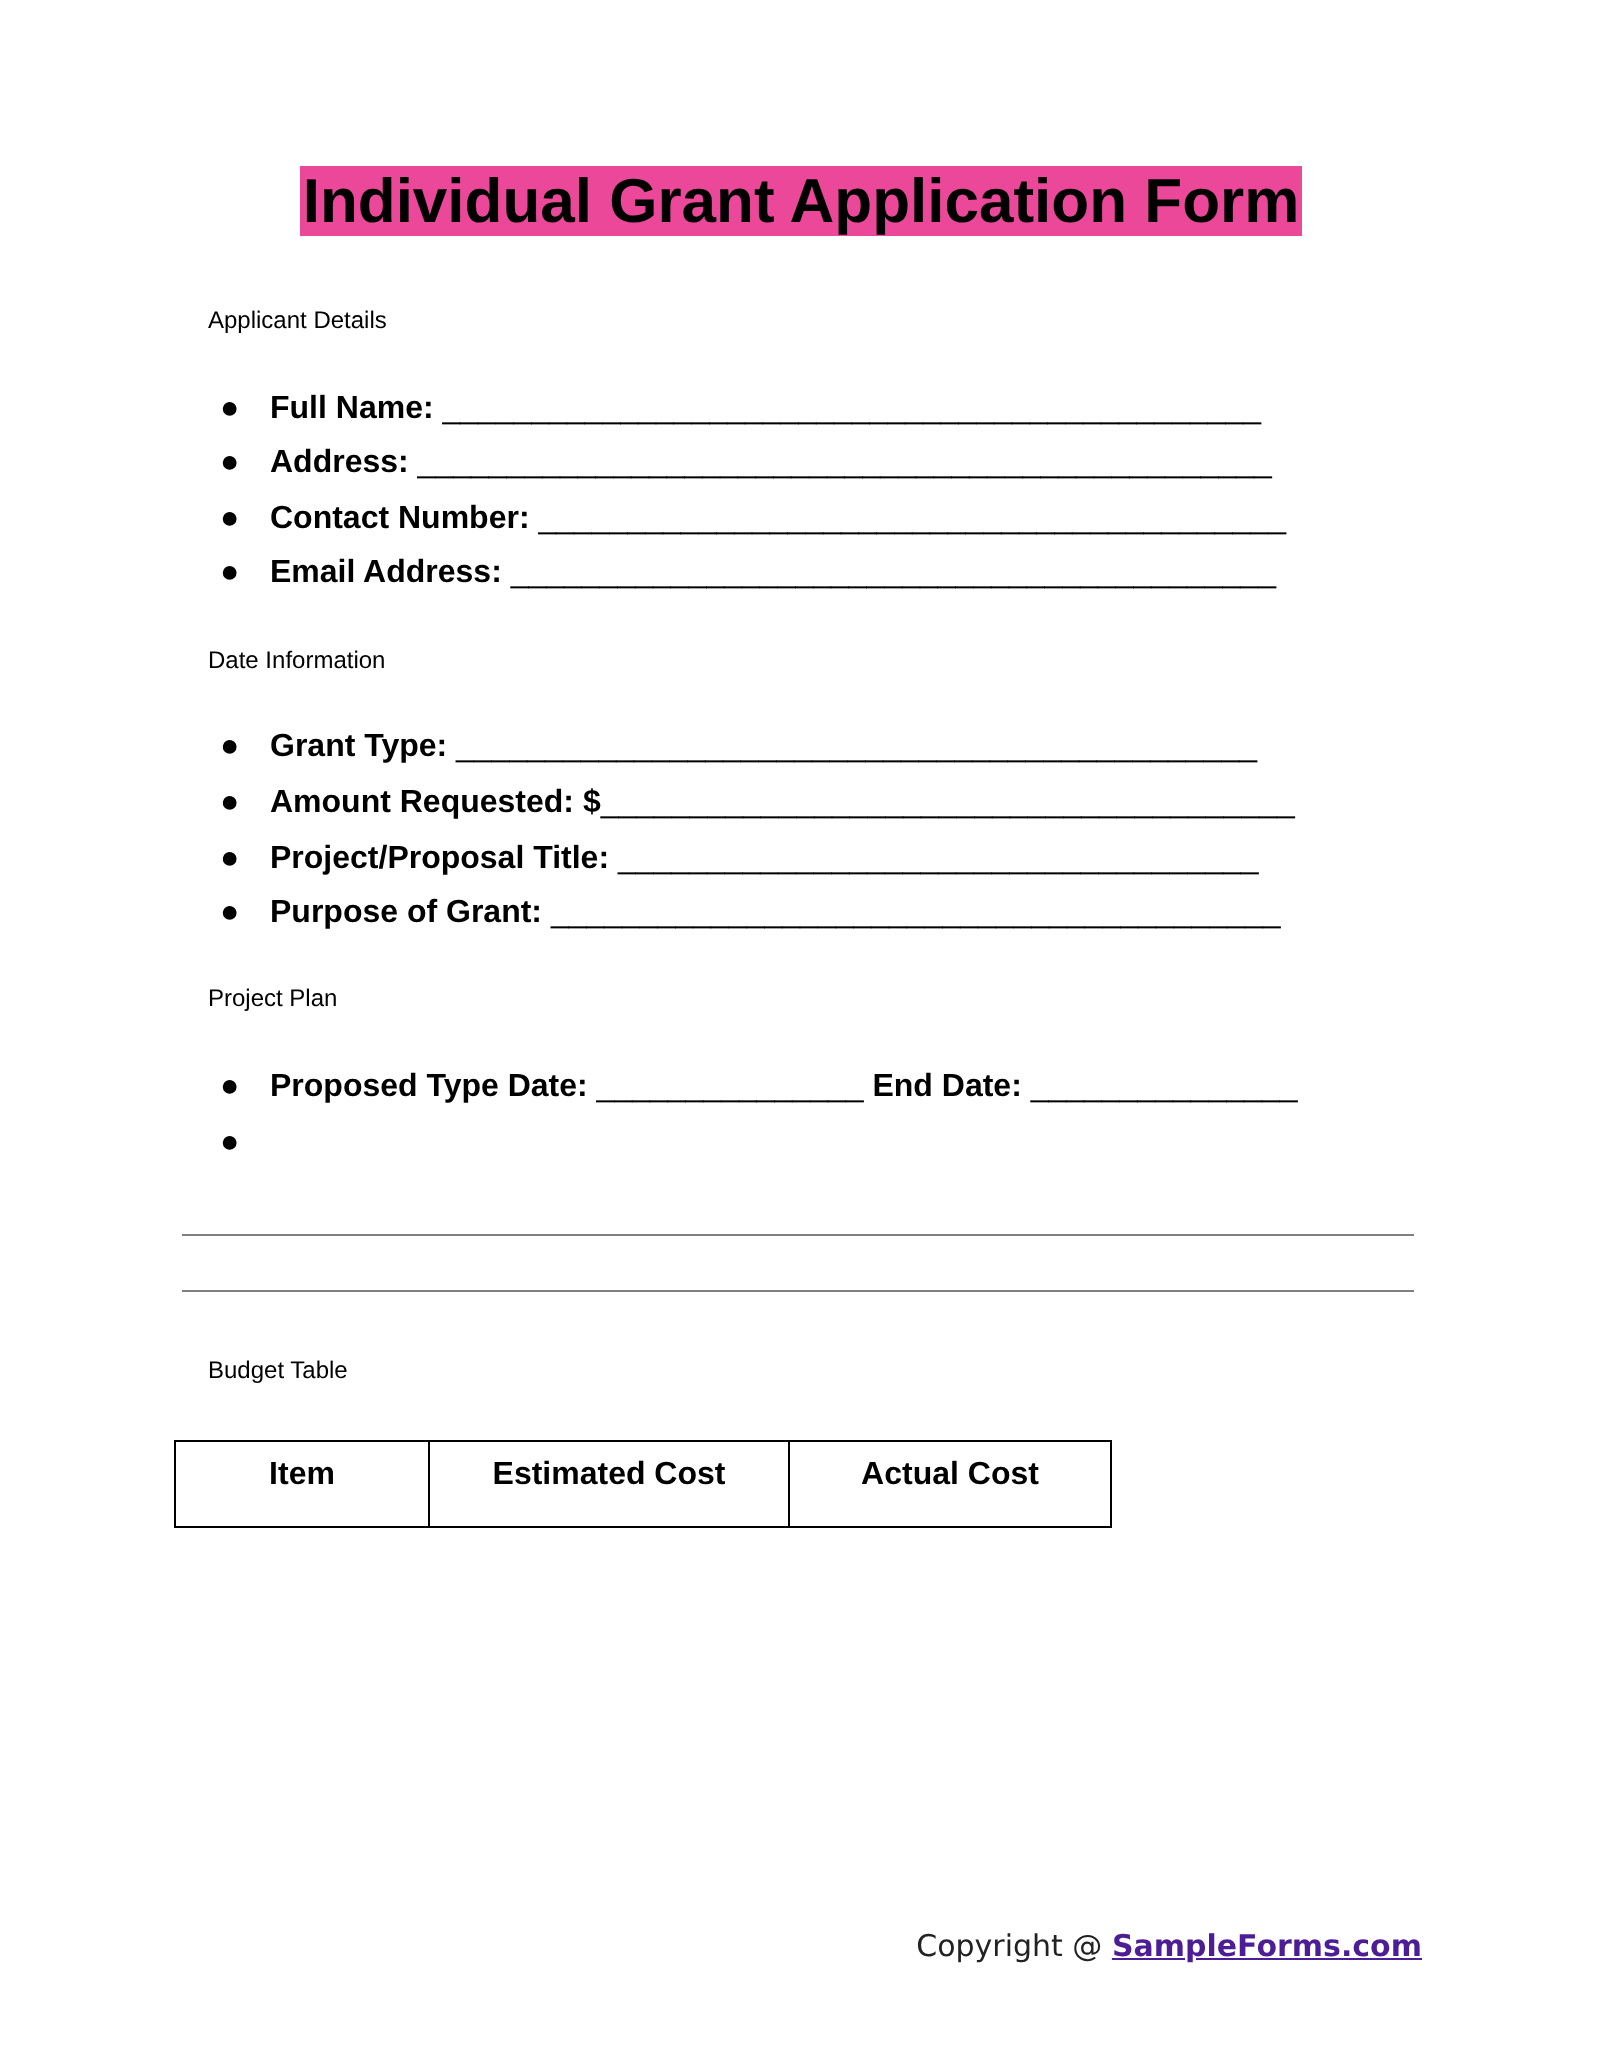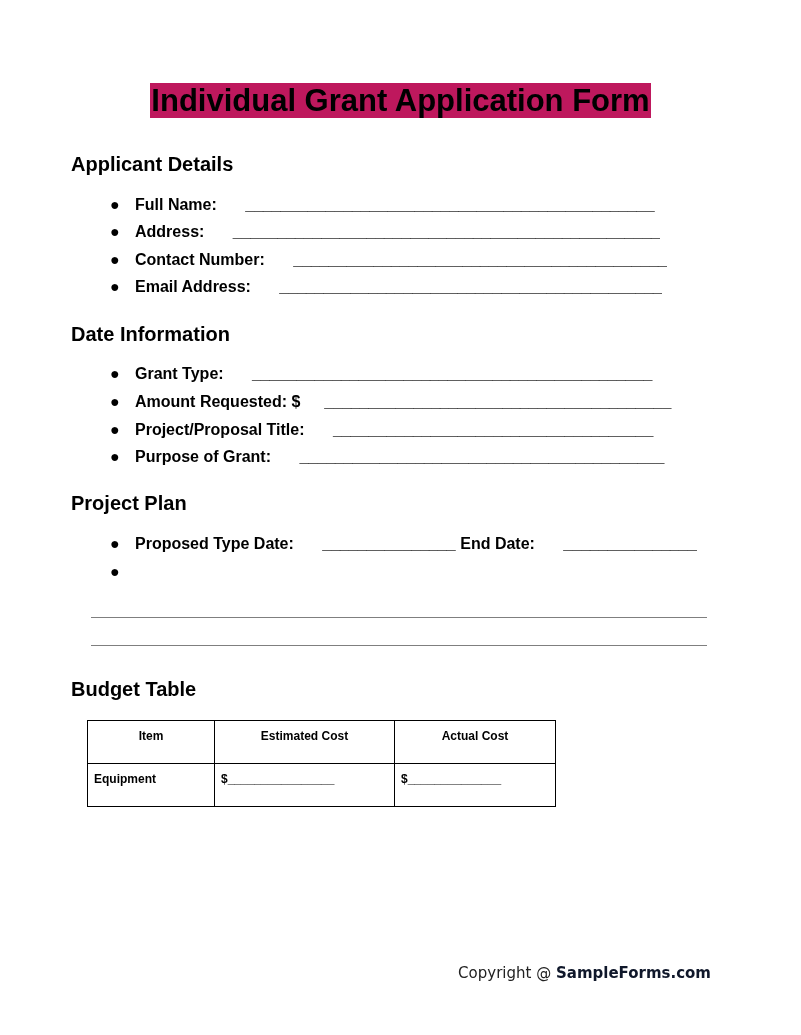--- a/index.html
+++ b/index.html
@@ -1,33 +1,33 @@
 <!DOCTYPE html>
 <html><head>
   <meta charset="utf-8">
   <style>
     html, body { margin:0; padding:0; background:#ffffff; }
     body { width:801px; height:1035px; position:relative; overflow:hidden;
            font-family:"Liberation Sans", sans-serif; color:#000; }
     .title-wrap { position:absolute; top:83px; left:0; width:801px; text-align:center; }
-    .title { display:inline-block; background:#be185d; font-size:31px; font-weight:bold;
+    .title { display:inline-block; background:#ec4899; font-size:31px; font-weight:bold;
              line-height:35px; padding:0 1px;text-align:center; }
-    .section { position:absolute; left:71px; font-size:20px; font-weight:bold; }
+    .section { position:absolute; left:104px; font-size:12px; font-weight:normal; }
     ul.fields { position:absolute; left:110px; margin:0; padding:0; list-style:none; }
     ul.fields li { font-size:16px; font-weight:bold; position:relative; padding-left:25px; white-space:nowrap; }
     ul.fields li .bullet { position:absolute; left:0; top:0; }
-    .blank { font-weight:bold;margin-left:24px; }
+    .blank { font-weight:normal; }
     .rule { position:absolute; left:91px; width:616px; height:0; border-top:1px solid #7f7f7f; }
-    table.budget { position:absolute; left:87px; top:720px; border-collapse:collapse; font-size:12px; font-weight:bold; }
+    table.budget { position:absolute; left:87px; top:720px; border-collapse:collapse; font-size:16px; font-weight:bold; }
     table.budget td, table.budget th { border:1px solid #000; vertical-align:top; padding:8px 6px 0 6px; }
     table.budget th { height:34px; text-align:center; }
     table.budget td { height:34px; }
     .c1 { width:114px; } .c2 { width:167px;margin-top:48px; } .c3 { width:148px; }
     .footer { position:absolute; right:90px; top:964px; font-size:15px; font-family:"DejaVu Sans", sans-serif; color:#222; }
-    .footer a { color:#0f172a; font-weight:bold; }
+    .footer a { color:#4c1d95; font-weight:bold; text-decoration:underline; }
   </style>
 </head>
 <body>
 
 <div class="title-wrap">
   <span class="title">Individual Grant Application Form</span>
 </div>
 
 <div class="section" style="top:153px;">Applicant Details</div>
 <ul class="fields" style="top:196px;">
@@ -54,23 +54,18 @@
 <div class="rule" style="top:645px;"></div>
 
 <div class="section" style="top:678px;">Budget Table</div>
 <table class="budget">
   <tbody>
       <tr>
     <th class="c1">Item</th>
     <th class="c2">Estimated Cost</th>
     <th class="c3">Actual Cost</th>
   </tr>
-  <tr>
-    <td>Equipment</td>
-    <td>$________________</td>
-    <td>$______________</td>
-  </tr>
 </tbody>
   </table>
 
 <div class="footer">
   <span>Copyright @ </span><a>SampleForms.com</a>
 </div>
 
 </body></html>

